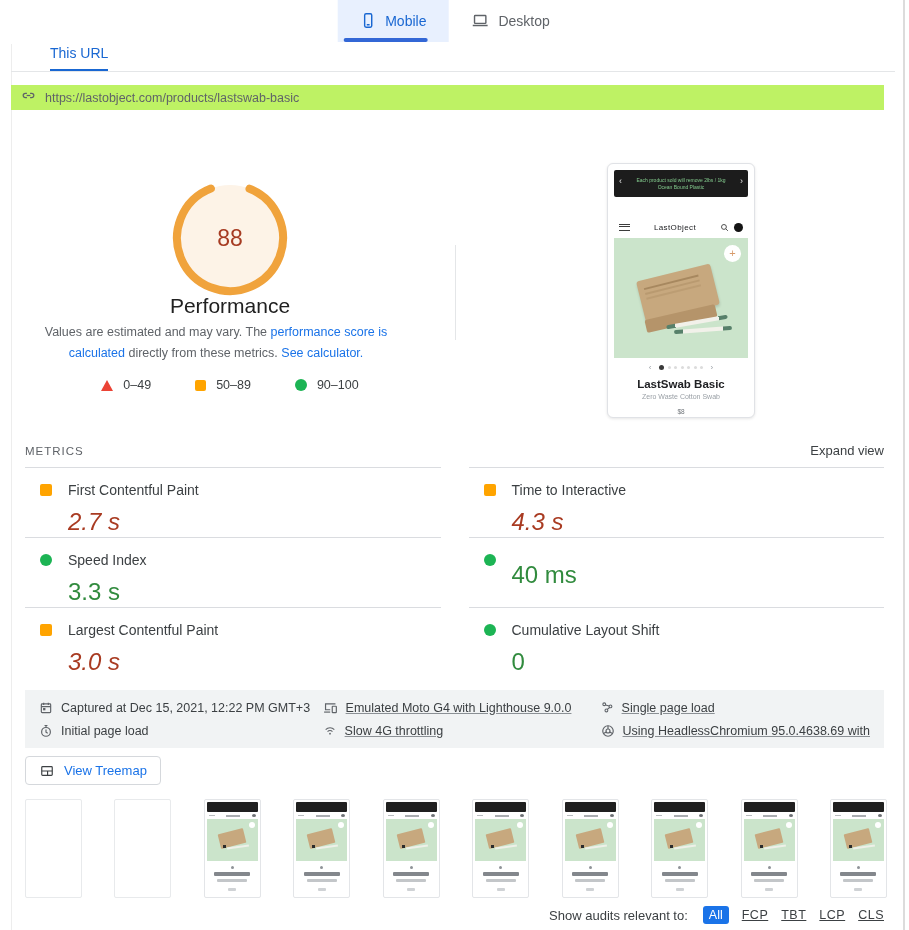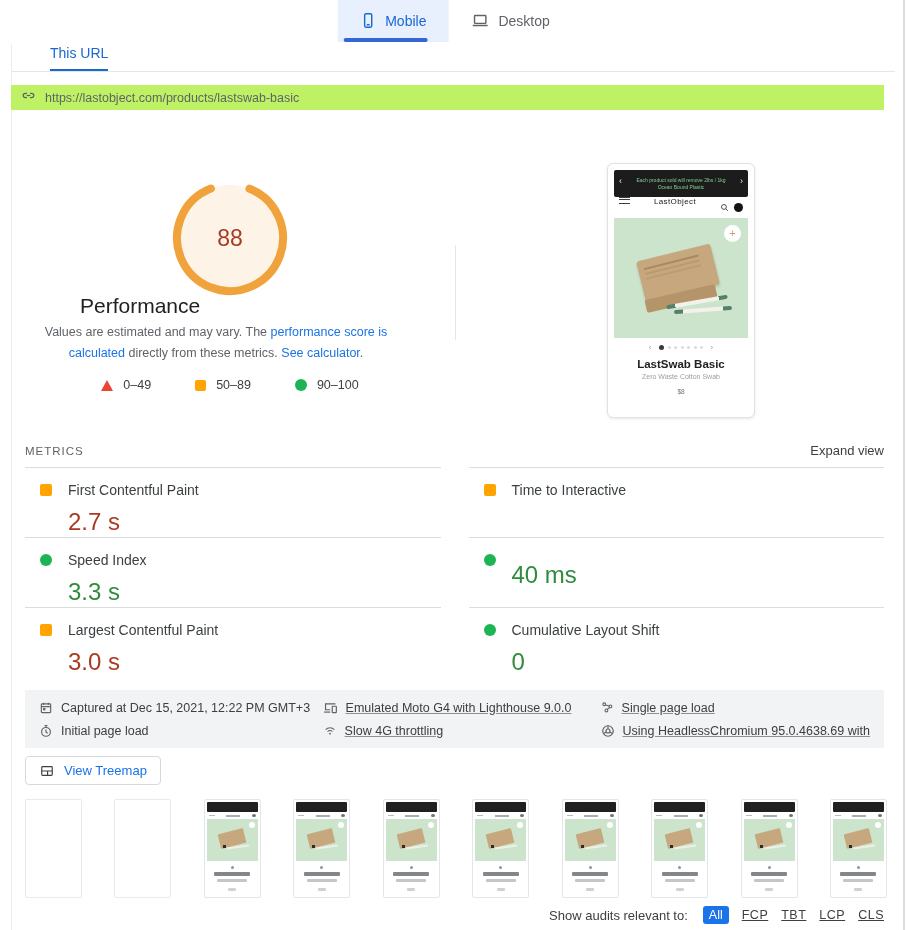--- a/index.html
+++ b/index.html
@@ -22,37 +22,37 @@
   .top-divider { position:absolute; top:71px; left:11px; width:884px; height:1px; background:#e4e6e8; }
 
   
   .url-bar { position:absolute; top:85px; left:11px; width:873px; height:25px; background:#bef264; display:flex; align-items:center; gap:9px; padding:0 10px; }
   .url-bar .txt { font-size:12.5px; color:#5f6368; }
 
   
   .score-section { position:absolute; top:150px; left:0; width:909px; height:280px; }
   .gauge { position:absolute; left:170px; top:28px; width:120px; height:120px; }
   .gauge .num { position:absolute; inset:0; display:flex; align-items:center; justify-content:center; font-size:23px; color:#a63b22; }
-  .perf-title { position:absolute; left:80px; top:144px; width:300px; font-size:21px; color:#212121; }
+  .perf-title { position:absolute; left:80px; top:144px; width:300px; text-align:center; font-size:21px; color:#212121; }
   .perf-desc { position:absolute; left:16px; top:172px; width:400px; text-align:center; font-size:12.5px; line-height:1.65; color:#5f6368; }
   .perf-desc a { color:#1a73e8; text-decoration:none; cursor:pointer; }
   .legend { position:absolute; left:30px; top:228px; width:400px; display:flex; justify-content:center; gap:44px; align-items:center; font-size:12.5px; color:#3c4043; }
   .legend .item { display:flex; align-items:center; gap:10px; }
   .tri { width:0; height:0; border-left:6px solid transparent; border-right:6px solid transparent; border-bottom:11px solid #eb4335; }
   .sq { width:11px; height:11px; background:#ffa400; border-radius:2px; }
   .ci { width:12px; height:12px; background:#1cb454; border-radius:50%; }
   .score-divider { position:absolute; left:455px; top:95px; width:1px; height:95px; background:#e4e6e8; }
 
   
   .phone-card { position:absolute; left:607px; top:13px; width:148px; height:255px; background:#fff; border:1px solid #e0e2e6; border-radius:6px; box-shadow:0 1px 3px rgba(0,0,0,.10); padding:6px; overflow:hidden; }
   .ph-banner { position:relative; height:27px; background:#1c1c1c; border-radius:2px; display:flex; flex-direction:column; align-items:center; justify-content:center; gap:1px; }
   .ph-banner .b1, .ph-banner .b2 { font-size:5px; color:#82c98c; white-space:nowrap; }
   .ph-banner .chev { position:absolute; top:7px; color:#e8e8e8; font-size:9px; line-height:1; }
   .ph-banner .chev.l { left:5px; } .ph-banner .chev.r { right:5px; }
-  .ph-header { height:21px; display:flex; justify-content:space-between; padding:0 5px; }
+  .ph-header { height:21px; display:flex; align-items:center; justify-content:space-between; padding:0 5px;margin-top:20px; }
   .burger { width:11px; height:7px; border-top:1.5px solid #3c3c3c; border-bottom:1.5px solid #3c3c3c; }
   .burger::after { content:""; display:block; margin-top:1.2px; border-top:1.5px solid #3c3c3c; }
   .ph-brand { font-size:8px; letter-spacing:.4px; color:#202124; font-weight:500; }
   .ph-hright { display:flex; align-items:center; gap:5px; }
   .cart-dot { width:9px; height:9px; border-radius:50%; background:#141414; }
   .ph-image { position:relative; height:120px; background:#cbe4cb; overflow:hidden; }
   .plus-btn { position:absolute; right:7px; top:7px; width:17px; height:17px; background:#fff; border-radius:50%; color:#d79b6b; font-size:11px; line-height:17px; text-align:center; }
   .case { position:absolute; left:26px; top:34px; width:76px; height:42px; background:#c7a87e; border-radius:3px; transform:rotate(-14deg); box-shadow:0 2px 3px rgba(0,0,0,.15); }
   .case::before { content:""; position:absolute; left:6px; top:8px; width:56px; height:2px; background:#8e6f47; opacity:.55; box-shadow:0 5px 0 rgba(142,111,71,.45), 0 10px 0 rgba(142,111,71,.35); }
   .case-flap { position:absolute; left:31px; top:74px; width:72px; height:13px; background:#b5946a; transform:rotate(-13deg); border-radius:2px; }
@@ -71,21 +71,21 @@
   .metrics-head { position:absolute; top:443px; left:25px; width:859px; display:flex; justify-content:space-between; align-items:center; }
   .metrics-label { font-size:11.5px; letter-spacing:1px; color:#5f6368; }
   .expand-view { font-size:13px; color:#3c4043; cursor:pointer; }
   .metrics-grid { position:absolute; top:467px; left:25px; width:859px; display:grid; grid-template-columns:1fr 1fr; column-gap:28px; }
   .metric { border-top:1px solid #dadce0; height:70px; padding:14px 0 0 15px; display:grid; grid-template-columns:28px 1fr; }
   .m-icon { width:12px; height:12px; margin-top:2px; }
   .metric.average .m-icon { background:#ffa400; border-radius:2px; }
   .metric.good .m-icon { background:#1cb454; border-radius:50%; }
   .m-label { font-size:14px; color:#3c4043; }
   .m-value { grid-column:2; font-size:24px; margin-top:9px; }
-  .metric.average .m-value { color:#a93b22; }
+  .metric.average .m-value { color:#a93b22;font-style:italic; }
   .metric.good .m-value { color:#318b3e; }
 
   
   .env-band { position:absolute; top:690px; left:25px; width:859px; height:58px; background:#f1f3f4; display:grid; grid-template-columns:1fr 0.98fr 0.95fr; grid-template-rows:1fr 1fr; grid-auto-flow:column; padding:6px 14px; }
   .env-item { display:flex; align-items:center; gap:8px; font-size:12.5px; color:#3c4043; white-space:nowrap; overflow:hidden; }
   .env-item .u { text-decoration:underline; text-decoration-color:#8b9095; cursor:default; }
   .env-item svg { flex:0 0 auto; }
 
   
   .treemap-btn { position:absolute; top:756px; left:25px; display:flex; align-items:center; gap:9px; padding:6px 13px; border:1px solid #d5d8dc; border-radius:4px; background:#fff; cursor:pointer; }
@@ -233,20 +233,21 @@
   </div>
   <div class="metrics-grid">
     <div class="metric average">
       <span class="m-icon"></span>
       <span class="m-label">First Contentful Paint</span>
       <span class="m-value">2.7 s</span>
     </div>
     <div class="metric average">
       <span class="m-icon"></span>
       <span class="m-label">Time to Interactive</span>
+      <span class="m-value">4.3 s</span>
     </div>
     <div class="metric good">
       <span class="m-icon"></span>
       <span class="m-label">Speed Index</span>
       <span class="m-value">3.3 s</span>
     </div>
     <div class="metric good">
       <span class="m-icon"></span>
       <span class="m-value">40 ms</span>
     </div>

